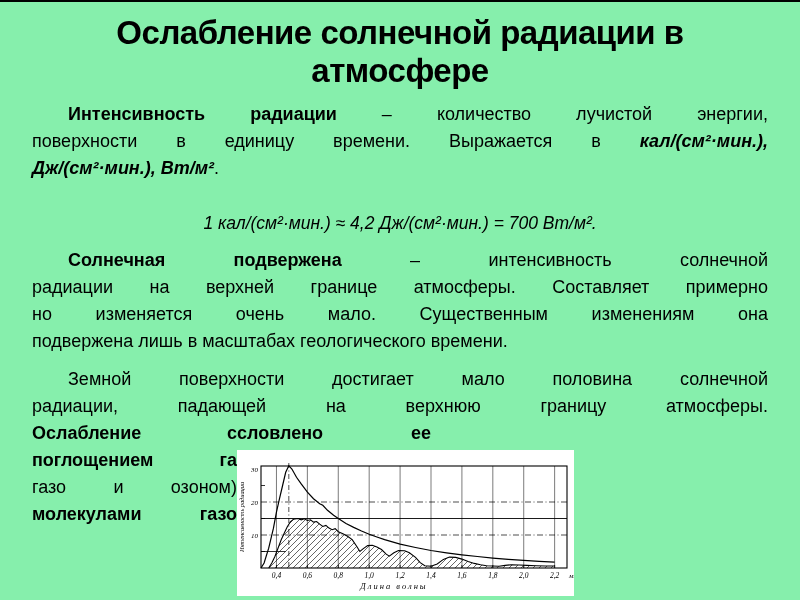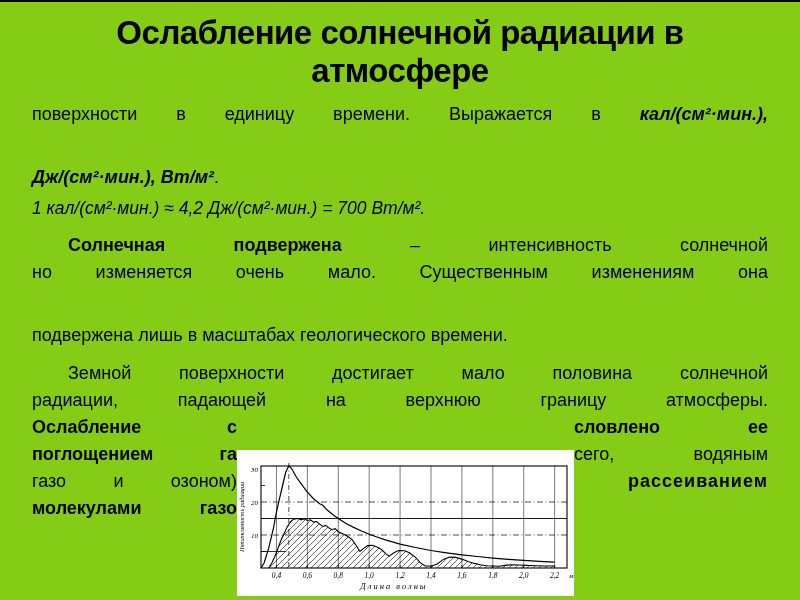--- a/index.html
+++ b/index.html
@@ -1,53 +1,55 @@
 <!DOCTYPE html>
 <html><head>
 <meta charset="utf-8">
 <style>
   html,body{margin:0;padding:0;background:#fff;}
-  .slide{position:relative;width:800px;height:600px;background:#84cc16;color:#000;
+  .slide{position:relative;width:800px;height:600px;background:#86efac;color:#000;
          font-family:"Liberation Sans",sans-serif;overflow:hidden;}
   .top-line{position:absolute;top:0;left:0;width:100%;height:2px;background:#000;}
   .title{margin:14px auto 0;max-width:640px;text-align:center;font-weight:bold;
          font-size:33px;line-height:38px;letter-spacing:-0.5px;}
   .content{margin:0 32px;}
   .para{margin-top:11px;}
   .jline{font-size:18px;line-height:27px;text-align:justify;text-align-last:justify;}
   .jline.indent{text-indent:36px;}
-  .jline.last{text-align-last:left;margin-top:36px;}
-  .jline.split{display:flex;justify-content:space-between;}
+  .jline.last{text-align-last:left;}
+  .jline.split{display:flex;justify-content:flex-start;}
   .frag{display:inline-block;}
   .frag-left{width:205px;text-align:justify;text-align-last:justify;}
   .frag-right{width:194px;text-align:justify;text-align-last:justify;}
   .frag-right.end{text-align-last:right;letter-spacing:1px;}
   .seg-b{font-weight:bold;}
   .seg-i{font-style:italic;}
   .seg-bi{font-weight:bold;font-style:italic;}
-  .formula{margin-top:4px;text-align:left;font-style:italic;font-size:17.5px;line-height:26px;}
+  .formula{margin-top:28px;text-align:center;font-style:italic;font-size:17.5px;line-height:26px;}
   .chart-box{position:absolute;left:237px;top:450px;width:337px;height:146px;background:#fff;}
   .chart-box svg{display:block;}
 </style>
 </head>
 <body>
 
 <div class="slide">
   <div class="top-line"></div>
 
   <h1 class="title">Ослабление солнечной радиации в атмосфере</h1>
 
   <div class="content">
     <div class="para">
+        <div class="jline indent"><span class="seg-b">Интенсивность радиации</span><span> – количество лучистой энергии,</span></div>
         <div class="jline"><span>поверхности в единицу времени. Выражается в </span><span class="seg-bi">кал/(см²·мин.),</span></div>
         <div class="jline last"><span class="seg-bi">Дж/(см²·мин.), Вт/м²</span><span>.</span></div>
       </div>
     <div class="formula">1 кал/(см²·мин.) ≈ 4,2 Дж/(см²·мин.) = 700 Вт/м².</div>
     <div class="para">
         <div class="jline indent"><span class="seg-b">Солнечная подвержена</span><span> – интенсивность солнечной</span></div>
+        <div class="jline"><span>радиации на верхней границе атмосферы. Составляет примерно</span></div>
         <div class="jline"><span>но изменяется очень мало. Существенным изменениям она</span></div>
         <div class="jline last"><span>подвержена лишь в масштабах геологического времени.</span></div>
       </div>
     <div class="para">
         <div class="jline indent"><span>Земной поверхности достигает мало половина солнечной</span></div>
         <div class="jline"><span>радиации, падающей на верхнюю границу атмосферы.</span></div>
         <div class="jline split">
           <span class="frag frag-left"><span class="seg-b">Ослабление с</span></span>
           <span class="frag frag-right"><span class="seg-b">словлено ее</span></span>
         </div>

